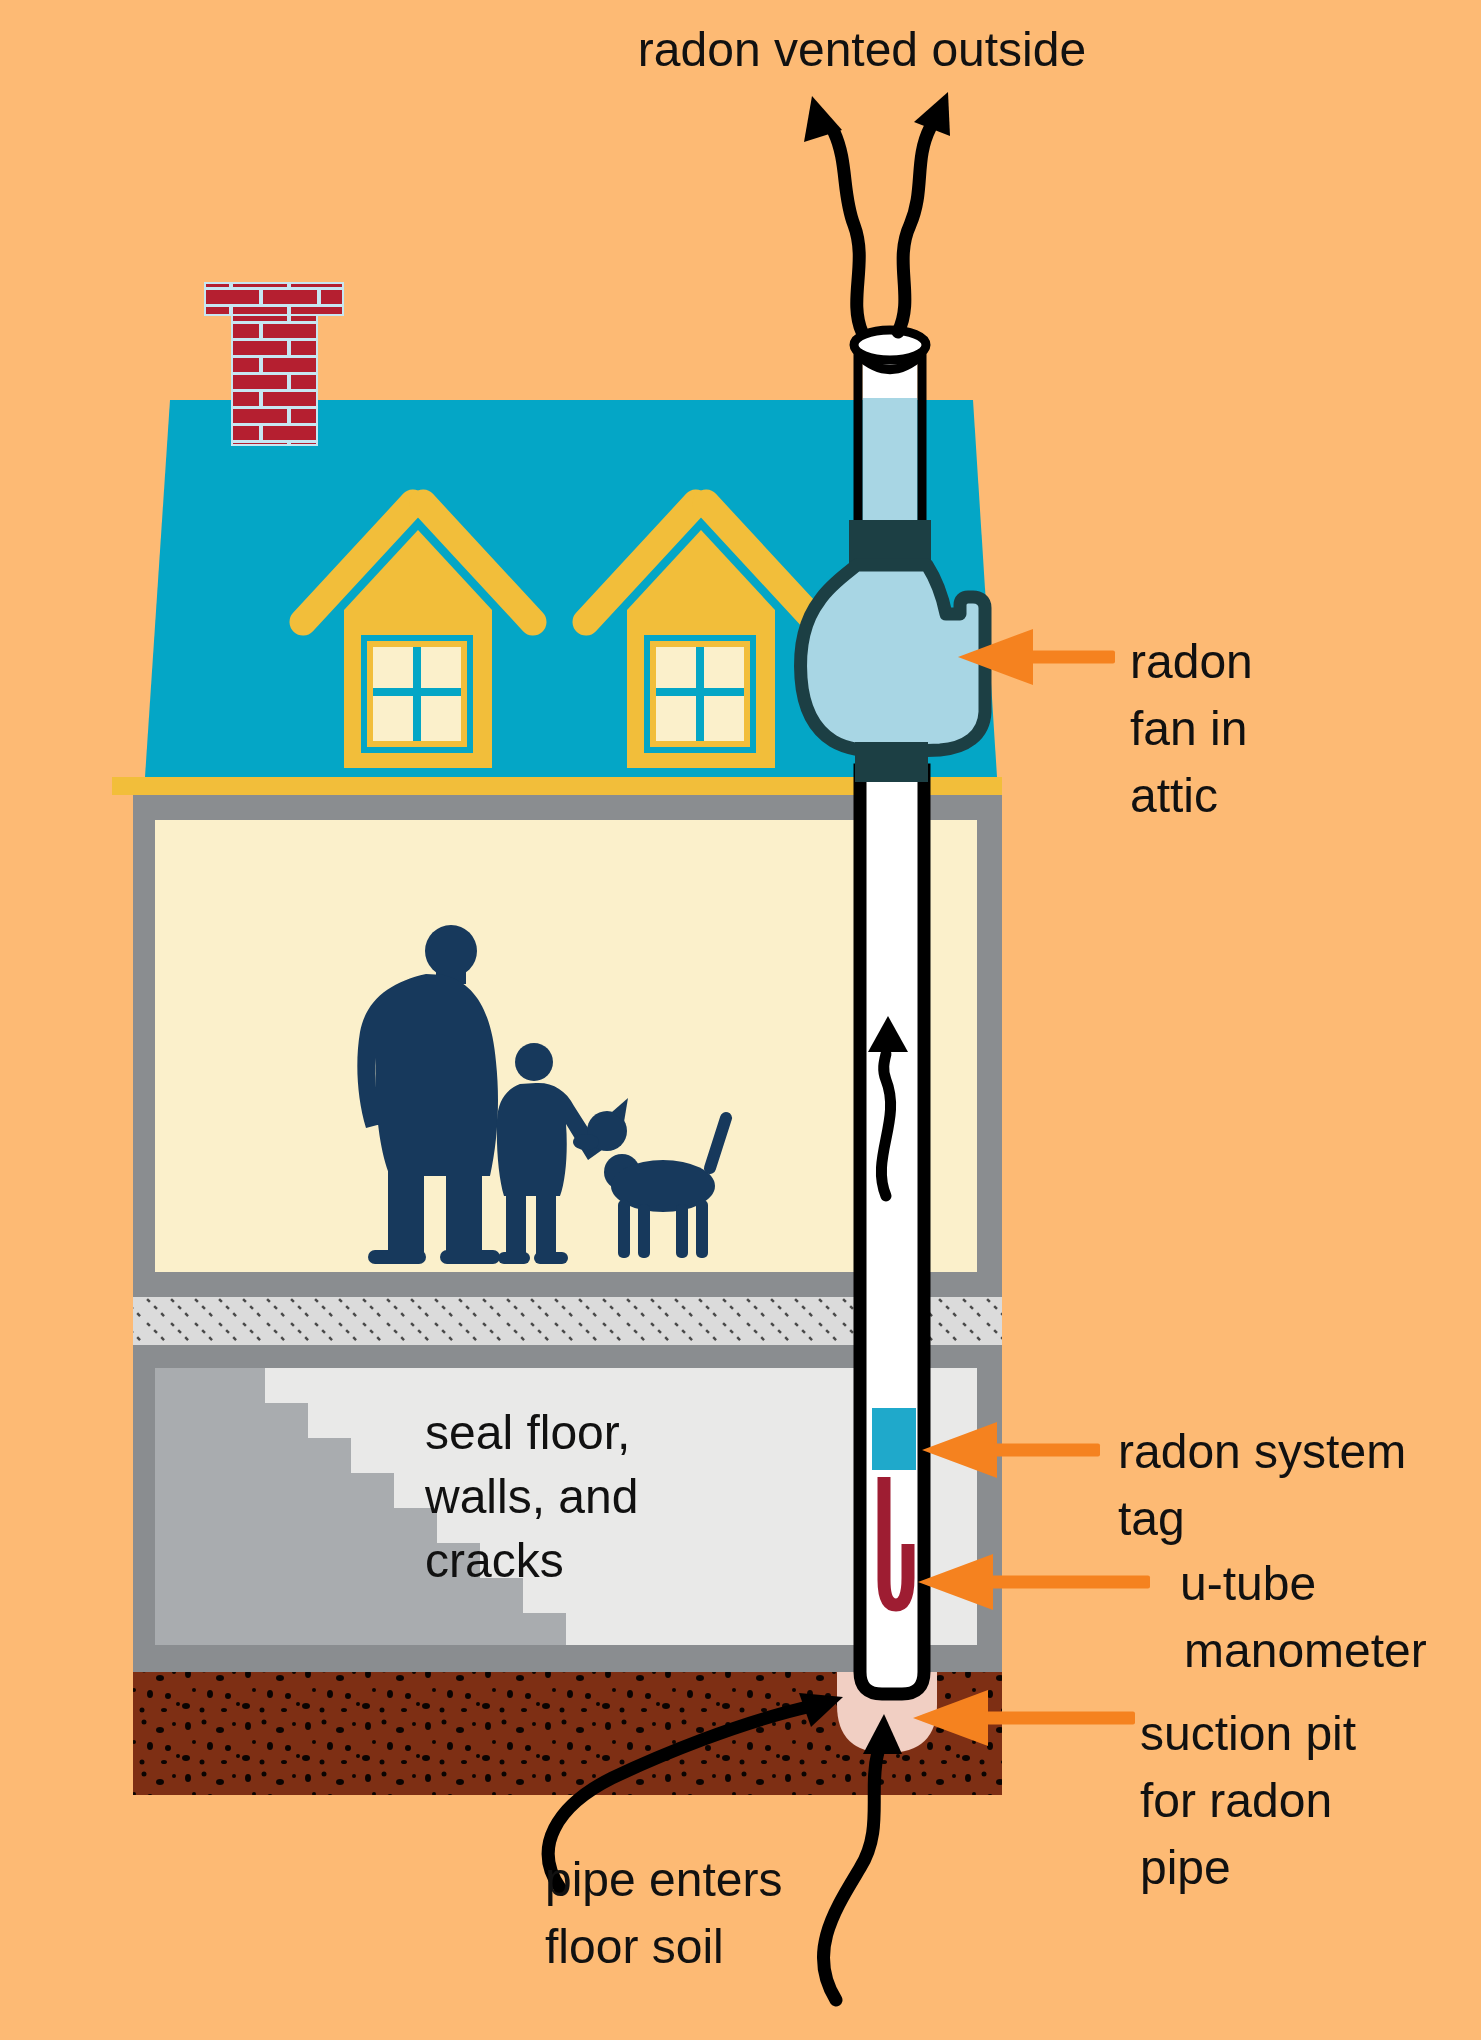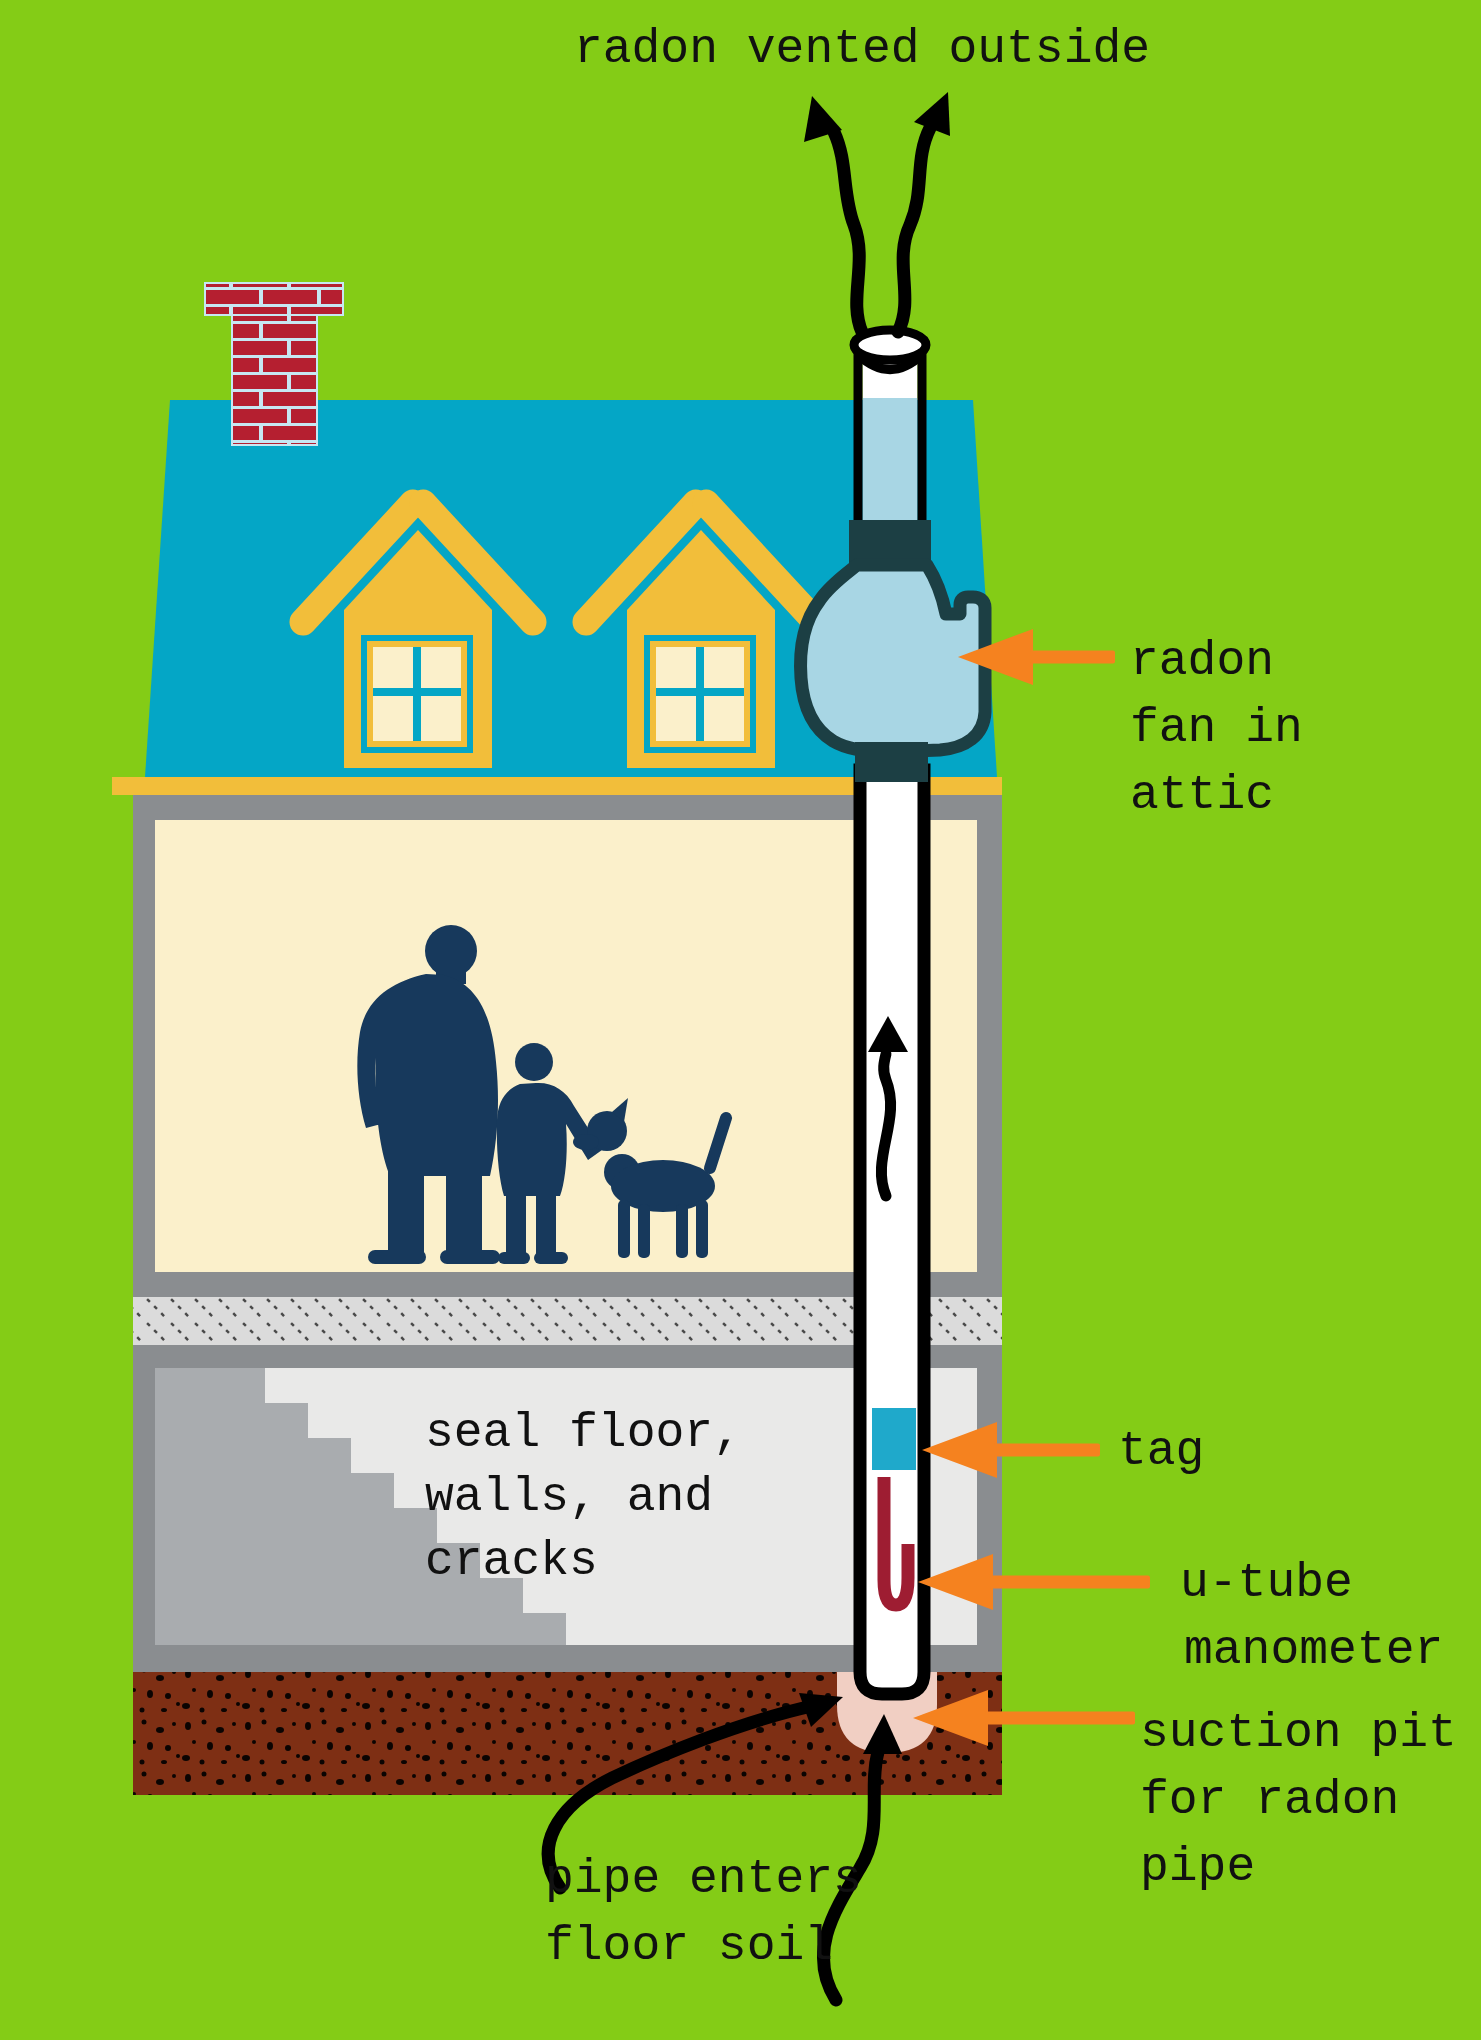--- a/index.html
+++ b/index.html
@@ -1,21 +1,21 @@
 <!DOCTYPE html>
 <html><head>
 <meta charset="utf-8">
 <style>
   html,body{margin:0;padding:0;background:#ffffff;}
   .stage{
     position:relative;
     width:1481px;height:2040px;
-    background:#84cc16;
+    background:#fdba74;
     overflow:hidden;
-    font-family:Liberation Mono, monospace;
+    font-family:Liberation Sans, sans-serif;
   }
   .stage svg{position:absolute;left:0;top:0;}
   .lbl{
     position:absolute;
     font-size:48px;
     line-height:67px;
     color:#111111;
     white-space:nowrap;
   }
   .lbl-title{width:690px;left:517px;top:16px;text-align:center;}
@@ -204,20 +204,21 @@
 
 <div class="lbl lbl-title">radon vented outside</div>
 
 <div class="lbl lbl-fan">
   <div>radon</div>
   <div>fan in</div>
   <div>attic</div>
 </div>
 
 <div class="lbl lbl-tag">
+  <div>radon system</div>
   <div>tag</div>
 </div>
 
 <div class="lbl lbl-manometer">
   <div>u-tube</div>
   <div class="indent">manometer</div>
 </div>
 
 <div class="lbl lbl-pit">
   <div>suction pit</div>

